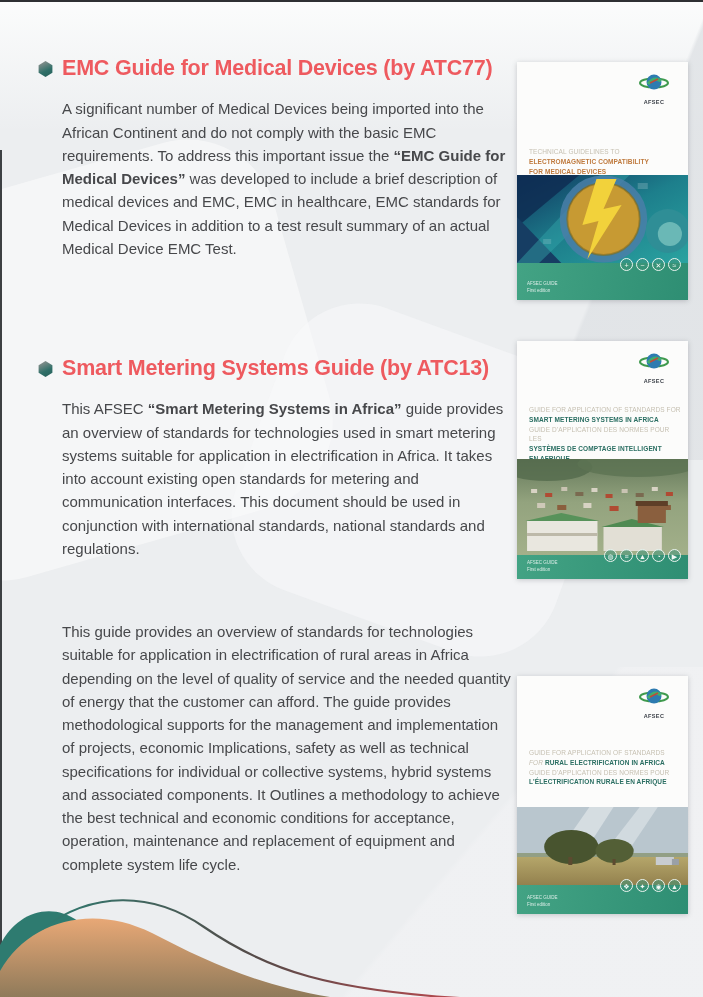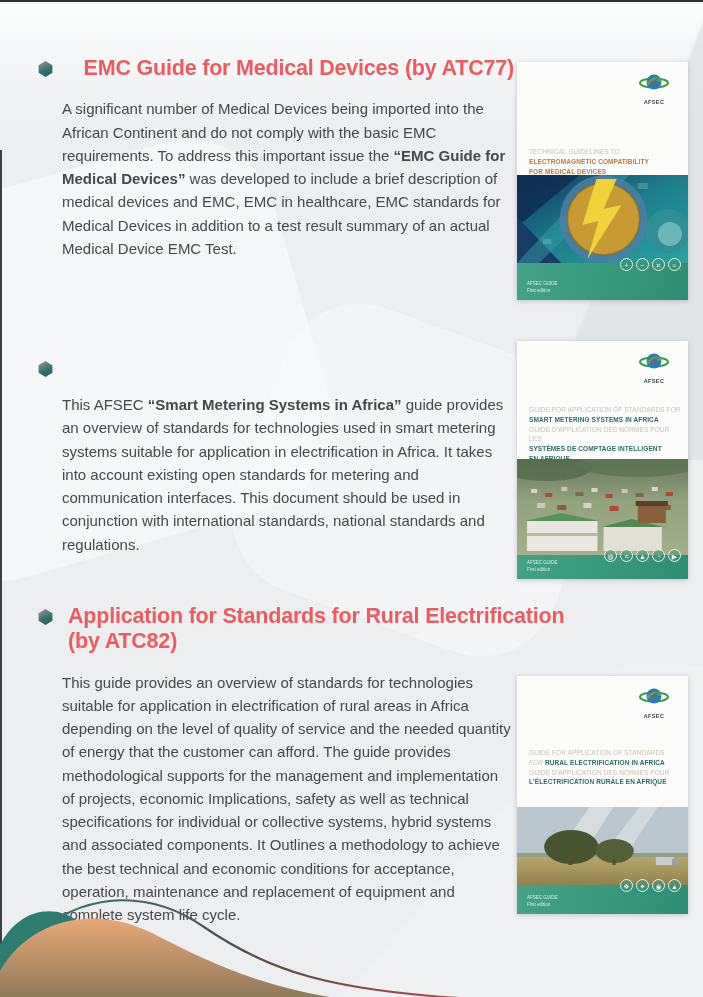--- a/index.html
+++ b/index.html
@@ -18,21 +18,21 @@
   .wm-topband{top:2px;left:0;right:0;height:130px;background:linear-gradient(#fbfcfc, rgba(251,252,252,0));}
   .wm-blob1{top:170px;left:-120px;width:430px;height:380px;background:rgba(250,250,251,.65);border-radius:90px;transform:rotate(-16deg);}
   .wm-blob2{top:330px;left:250px;width:340px;height:300px;background:rgba(249,250,251,.5);border-radius:80px;transform:rotate(20deg);}
   .wm-diag-right{top:0;right:0;width:240px;height:460px;
     background:linear-gradient(112deg, rgba(228,230,233,0) 58%, rgba(224,227,230,.85) 59%);}
   .wm-corner-br{bottom:0;right:0;width:420px;height:330px;
     background:linear-gradient(130deg, rgba(230,232,235,0) 48%, rgba(240,241,243,.95) 49%);}
 
   
   .section{position:absolute;left:38px;}
-  .heading-row{display:flex;align-items:flex-start;gap:15px;justify-content:space-between;}
+  .heading-row{display:flex;align-items:flex-start;gap:9px;}
   .bullet{
     width:15px;height:16px;margin-top:5px;flex:0 0 auto;
     background:linear-gradient(155deg,#8d918f 10%,#2f6f68 60%,#275f59);
     clip-path:polygon(50% 0,96% 26%,96% 74%,50% 100%,4% 74%,4% 26%);
   }
   .heading{margin:0;font-size:21.5px;line-height:1.18;font-weight:700;color:#ee5a5f;letter-spacing:-.2px;}
   .body{margin-top:16px;margin-left:24px;width:452px;font-size:15px;line-height:1.55;color:#47484b;}
   .body p{margin:0;}
   .body b{font-weight:700;}
 
@@ -140,20 +140,23 @@
   </div>
   <div class="foot">
     <div>AFSEC GUIDE</div>
     <div>First edition</div>
   </div>
 </aside>
 
 <section class="section" style="top:356px;">
   <div class="heading-row">
     <span class="bullet"></span>
+    <h2 class="heading">
+      <div>Smart Metering Systems Guide (by ATC13)</div>
+    </h2>
   </div>
   <div class="body">
     <p><span>This AFSEC </span><b>“Smart Metering Systems in Africa”</b><span> guide provides an overview of standards for technologies used in smart metering systems suitable for application in electrification in Africa. It takes into account existing open standards for metering and communication interfaces. This document should be used in conjunction with international standards, national standards and regulations.</span></p>
   </div>
 </section>
 
 <aside class="cover cover-2">
   <div class="logo">
     <svg width="34" height="22" viewBox="0 0 34 22">
       <ellipse cx="17" cy="11" rx="14" ry="4.5" fill="none" stroke="#3f9a4d" stroke-width="2"></ellipse>
@@ -215,27 +218,20 @@
     <span class="badge">◔</span>
     <span class="badge">▶</span>
   </div>
   <div class="foot">
     <div>AFSEC GUIDE</div>
     <div>First edition</div>
   </div>
 </aside>
 
 <section class="section" style="top:604px;">
-  <div class="heading-row">
-    <span class="bullet"></span>
-    <h2 class="heading">
-      <div>Application for Standards for Rural Electrification</div>
-      <div>(by ATC82)</div>
-    </h2>
-  </div>
   <div class="body">
     <p><span>This guide provides an overview of standards for technologies suitable for application in electrification of rural areas in Africa depending on the level of quality of service and the needed quantity of energy that the customer can afford. The guide provides methodological supports for the management and implementation of projects, economic Implications, safety as well as technical specifications for individual or collective systems, hybrid systems and associated components. It Outlines a methodology to achieve the best technical and economic conditions for acceptance, operation, maintenance and replacement of equipment and complete system life cycle.</span></p>
   </div>
 </section>
 
 <aside class="cover cover-3">
   <div class="logo">
     <svg width="34" height="22" viewBox="0 0 34 22">
       <ellipse cx="17" cy="11" rx="14" ry="4.5" fill="none" stroke="#3f9a4d" stroke-width="2"></ellipse>
       <circle cx="17" cy="10" r="7.5" fill="#2d7bb0"></circle>

